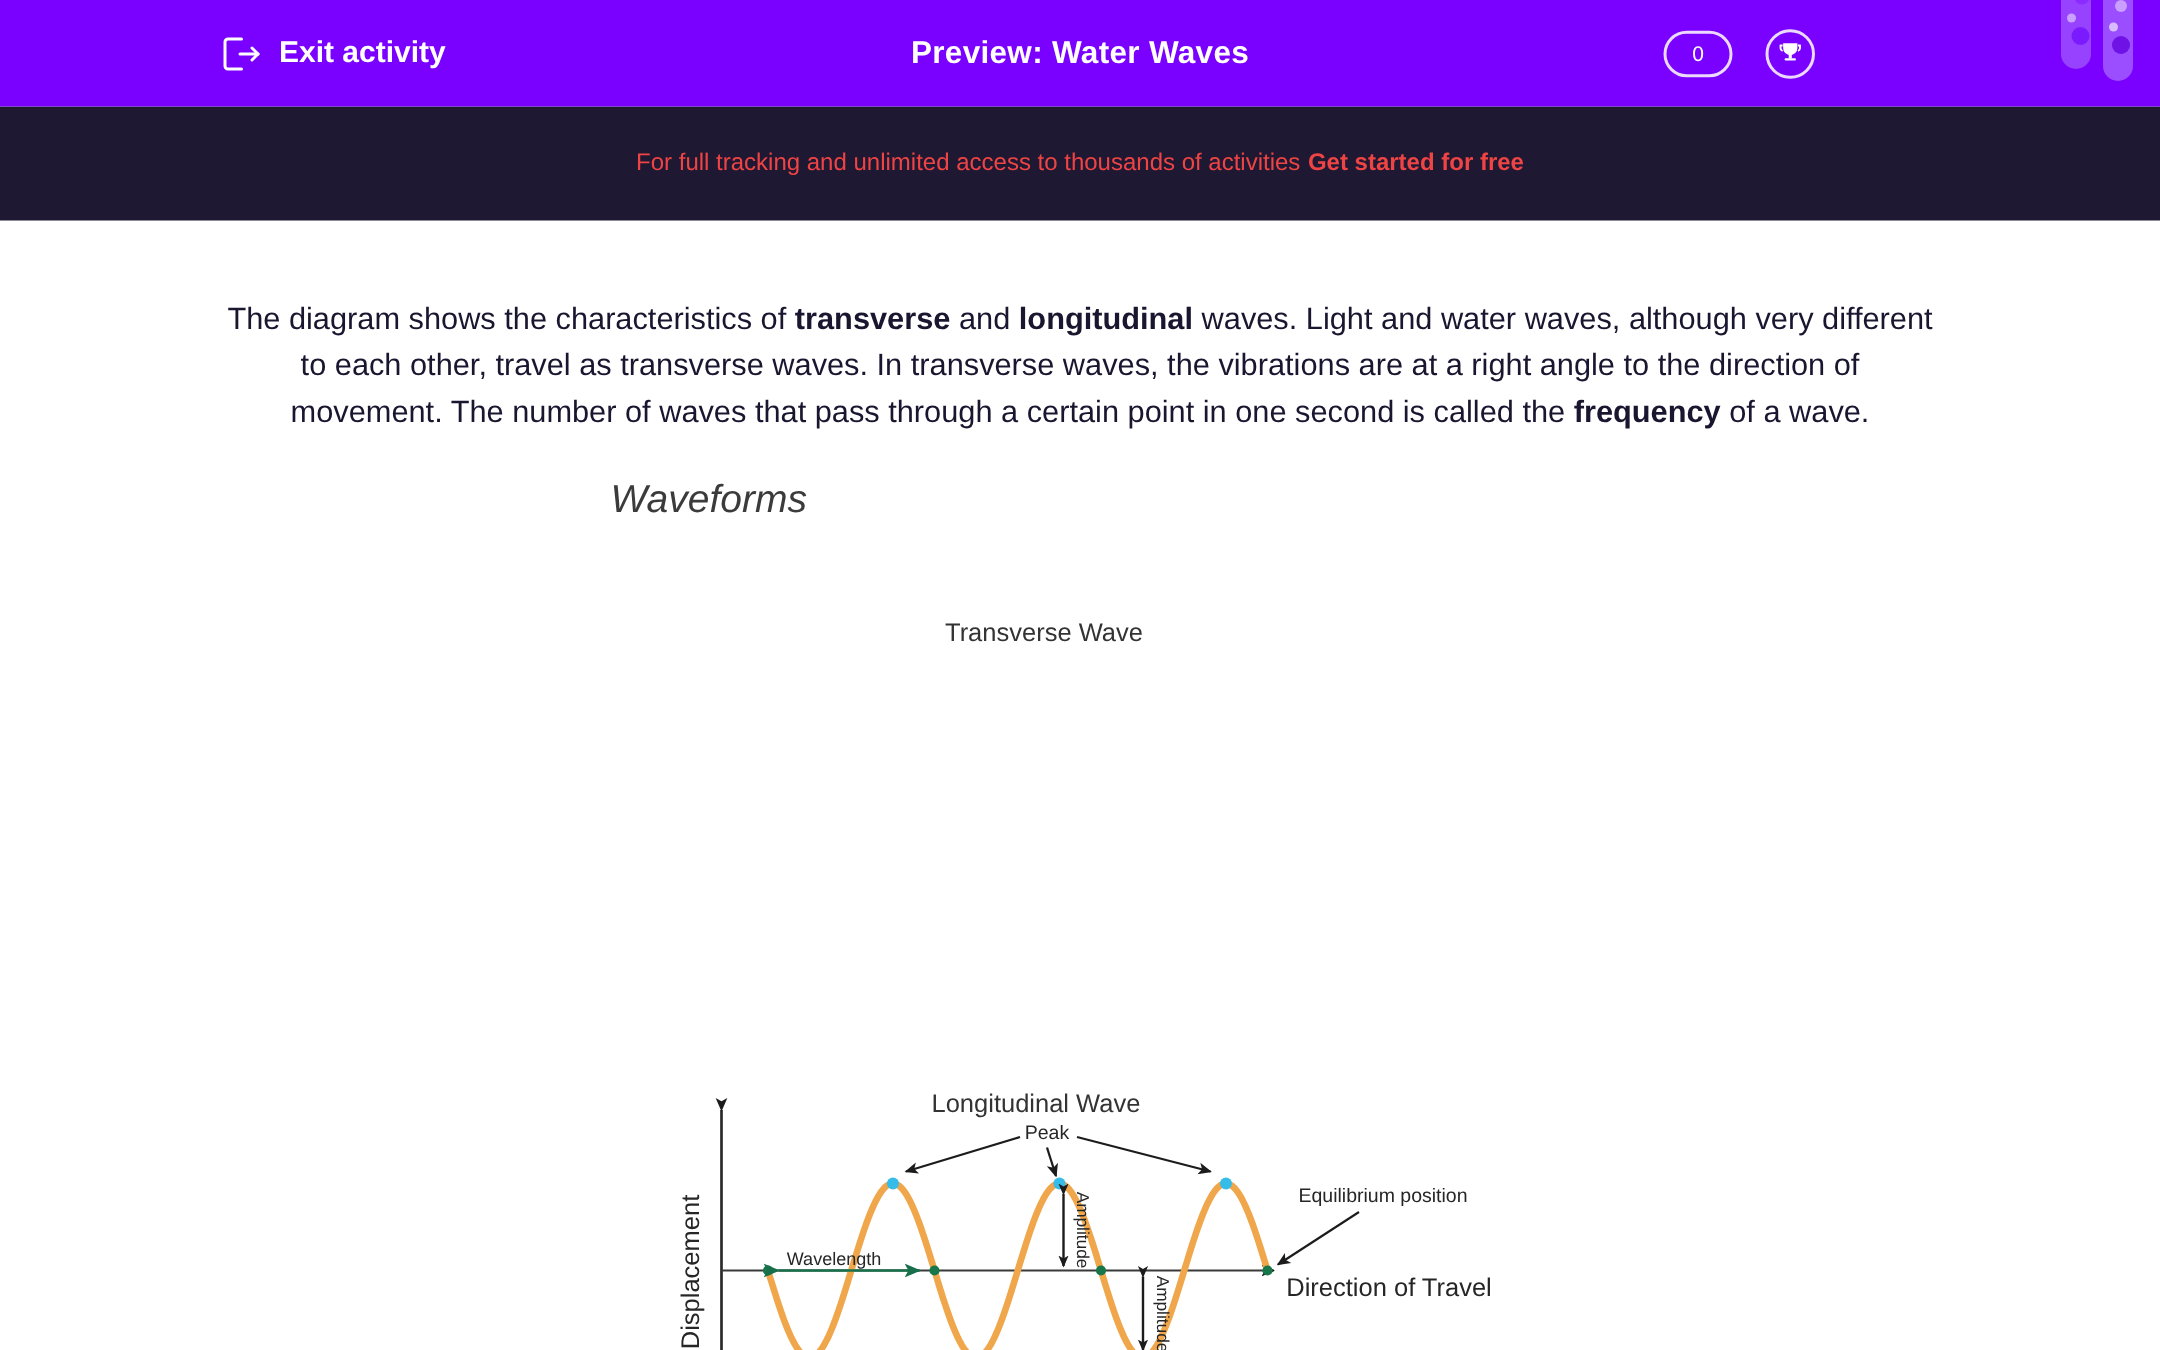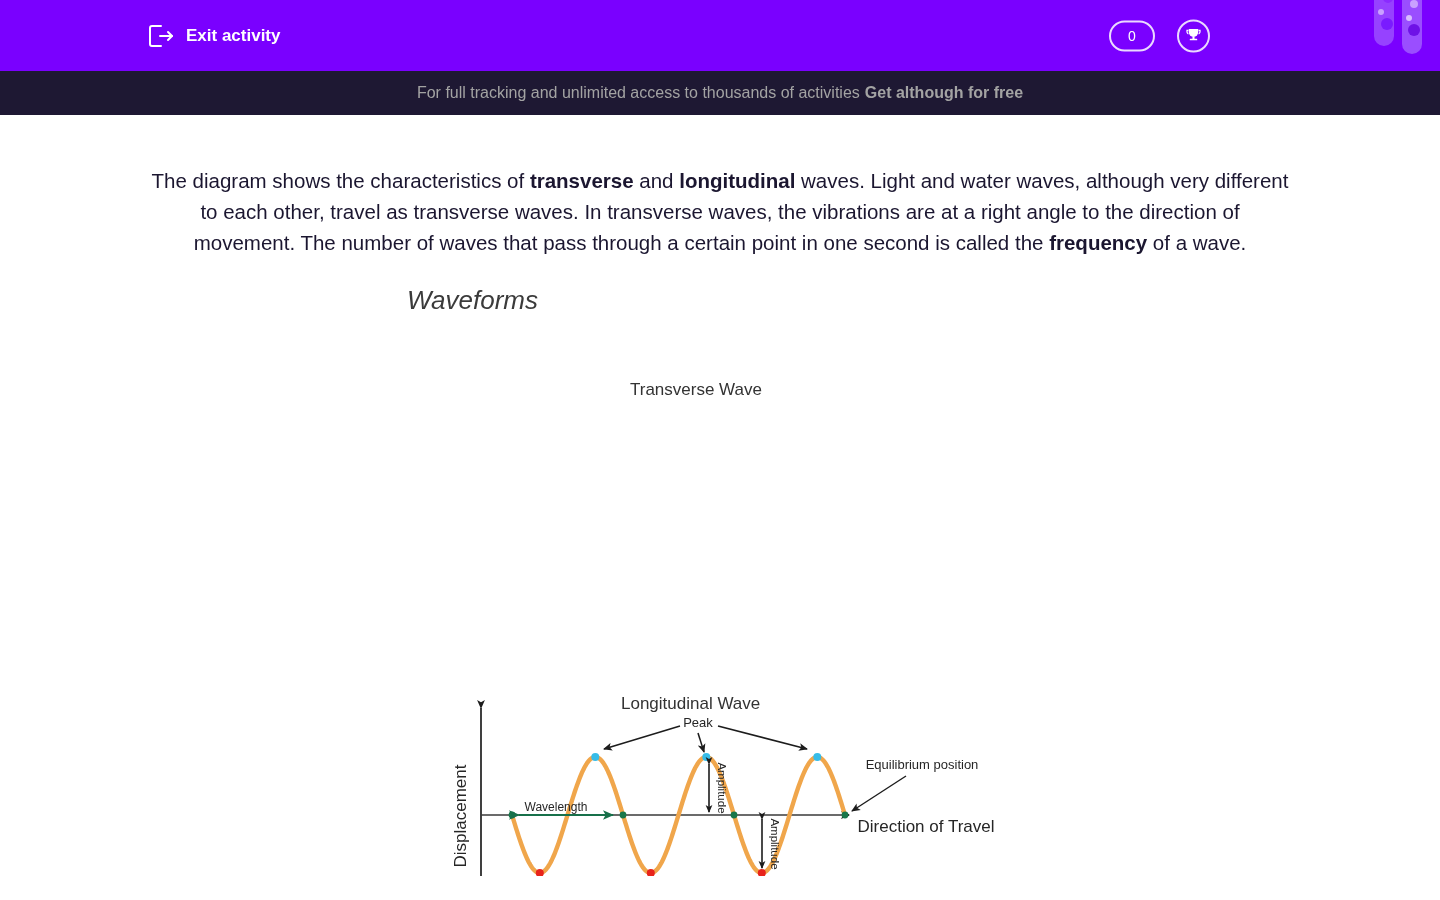--- a/index.html
+++ b/index.html
@@ -14,21 +14,21 @@
   .header{
     position:relative;
     height:71px;
     background:#7A00FF;
     display:flex; align-items:center;
     overflow:hidden;
   }
   .exit-btn{
     display:flex; align-items:center; gap:12px;
     margin-left:148px;
-    color:#ffffff; font-size:17px; font-weight:600;
+    color:#ffffff; font-size:20px; font-weight:600;
     cursor:pointer; background:none; border:none;
     font-family:"Liberation Sans", sans-serif;
   }
   .exit-icon{ width:26px; height:24px; display:block; }
   .header-title{
     position:absolute; left:0; right:0; top:50%;
     transform:translateY(-50%);
     text-align:center; color:#ffffff;
     font-size:21px; font-weight:700; letter-spacing:.2px;
     pointer-events:none;
@@ -52,23 +52,23 @@
     display:flex; align-items:center; justify-content:center;
     cursor:pointer;
   }
   .deco-tubes{
     position:absolute; right:12px; top:-2px;
     width:56px; height:68px;
   }
 
   
   .promo{
-    height:44px; background:#1E1833;
+    height:76px; background:#1E1833;
     display:flex; align-items:center; justify-content:center;
-    color:#a3a3a3; font-size:16px;
+    color:#ef4444; font-size:16px;
   }
   .promo b{ font-weight:700; margin-left:5px; cursor:pointer; }
 
   
   .content{ position:relative; height:769px; }
 
   .lead{
     width:1140px; margin:50px auto 0;
     text-align:center;
     color:#1b1630;
@@ -103,20 +103,21 @@
     <span class="exit-icon">
       <svg viewBox="0 0 26 24" width="26" height="24" fill="none" stroke="#ffffff" stroke-width="2" stroke-linecap="round" stroke-linejoin="round">
         <path d="M13 2 H4 A2 2 0 0 0 2 4 V20 A2 2 0 0 0 4 22 H13"></path>
         <path d="M12 12 H24"></path>
         <path d="M20 8 L24 12 L20 16"></path>
       </svg>
     </span>
     <span>Exit activity</span>
   </button>
 
+  <div class="header-title">Preview: Water Waves</div>
 
   <div class="header-right">
     <div class="score-badge">
       <span>0</span>
     </div>
     <div class="trophy-badge">
       <span>
         <svg viewBox="0 0 24 24" width="19" height="19" fill="#ffffff">
           <path d="M6 3h12v4a6 6 0 0 1-12 0V3z"></path>
           <path d="M4.2 4.2H6v3.2a3 3 0 0 1-1.8-3.2z" opacity=".0"></path>
@@ -138,21 +139,21 @@
       <circle cx="15" cy="26" r="6" fill="#7A1BFF"></circle>
       <circle cx="42" cy="6" r="4" fill="#C9A0FF"></circle>
       <circle cx="37" cy="20" r="3" fill="#D9BCFF"></circle>
       <circle cx="42" cy="32" r="6" fill="#6E12E6"></circle>
     </svg>
   </span>
 </div>
 
 <div class="promo">
   <span>For full tracking and unlimited access to thousands of activities</span>
-  <b>Get although for free</b>
+  <b>Get started for free</b>
 </div>
 
 <div class="content">
 
   <p class="lead">
     <span>The diagram shows the characteristics of </span><b>transverse</b><span> and </span><b>longitudinal</b><span> waves. Light and water waves, although very different to each other, travel as transverse waves. In transverse waves, the vibrations are at a right angle to the direction of movement. The number of waves that pass through a certain point in one second is called the </span><b>frequency</b><span> of a wave.</span>
   </p>
 
   <div class="diagram-wrap">
 

